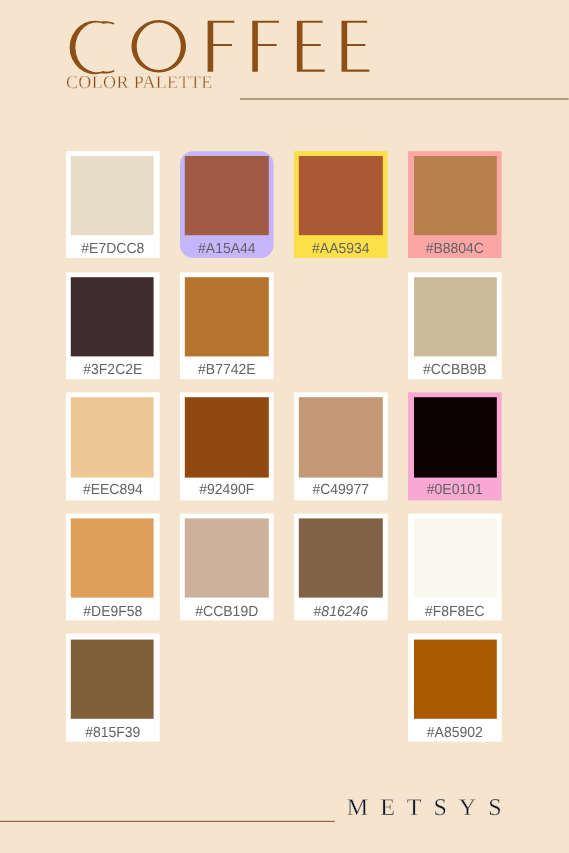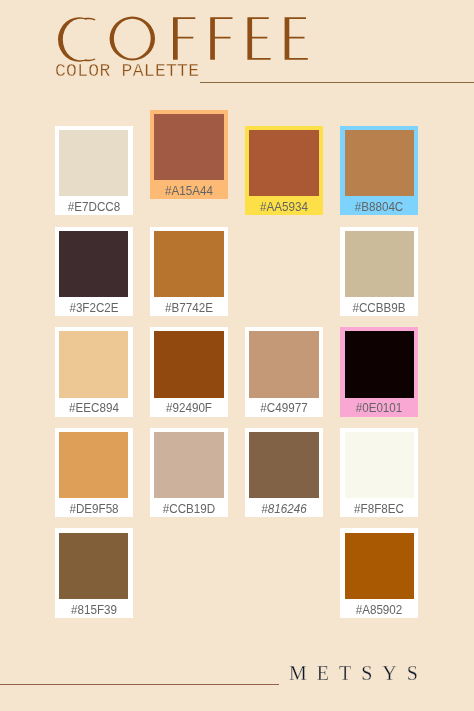--- a/index.html
+++ b/index.html
@@ -10,22 +10,22 @@
     font-family:"Liberation Sans",sans-serif;
     overflow:hidden;
     -webkit-font-smoothing:antialiased;
   }
   .page{position:relative;width:474px;height:711px;overflow:hidden;}
 
   
   .title-svg{position:absolute;left:0;top:0;width:474px;height:100px;}
   .subtitle{
     position:absolute;left:55px;top:61.6px;
-    font-family:Liberation Mono, monospace;
-    font-size:18px;letter-spacing:0.3px;
+    font-family:Liberation Serif, serif;
+    font-size:15px;letter-spacing:0.3px;
     color:#8d4f16;white-space:nowrap;line-height:1;
     -webkit-text-stroke:0.32px #f5e5ce;
     transform:translateZ(0);
   }
   .header-rule{
     position:absolute;left:200px;top:81.6px;width:274px;height:1px;
     background:#8a6a43;
   }
 
   
@@ -81,29 +81,29 @@
   </svg>
 
   <div class="subtitle" style="color: rgb(141, 79, 22);">COLOR PALETTE</div>
   <div class="header-rule" style="background: rgb(138, 106, 67);"></div>
 
   <div class="grid" id="grid">
       <div class="card" style="left: 55.1px; top: 126px; background: rgb(255, 255, 255);">
         <div class="chip" style="background: rgb(231, 220, 200);"></div>
         <div class="hex" style="color: rgb(100, 100, 100);">#E7DCC8</div>
       </div>
-      <div class="card" style="left: 150.2px; top: 110px; background: #fdba74;">
+      <div class="card" style="left: 150.2px; top: 126px; background: #c4b5fd; border-radius: 11px;">
         <div class="chip" style="background: rgb(161, 90, 68);"></div>
         <div class="hex" style="color: rgb(100, 100, 100);">#A15A44</div>
       </div>
       <div class="card" style="left: 245.3px; top: 126px; background: #fde047;">
         <div class="chip" style="background: rgb(170, 89, 52);"></div>
         <div class="hex" style="color: rgb(100, 100, 100);">#AA5934</div>
       </div>
-      <div class="card" style="left: 340.4px; top: 126px; background: #7dd3fc;">
+      <div class="card" style="left: 340.4px; top: 126px; background: #fca5a5;">
         <div class="chip" style="background: rgb(184, 128, 76);"></div>
         <div class="hex" style="color: rgb(100, 100, 100);">#B8804C</div>
       </div>
       <div class="card" style="left: 55.1px; top: 226.6px; background: rgb(255, 255, 255);">
         <div class="chip" style="background: rgb(63, 44, 46);"></div>
         <div class="hex" style="color: rgb(100, 100, 100);">#3F2C2E</div>
       </div>
       <div class="card" style="left: 150.2px; top: 226.6px; background: rgb(255, 255, 255);">
         <div class="chip" style="background: rgb(183, 116, 46);"></div>
         <div class="hex" style="color: rgb(100, 100, 100);">#B7742E</div>

